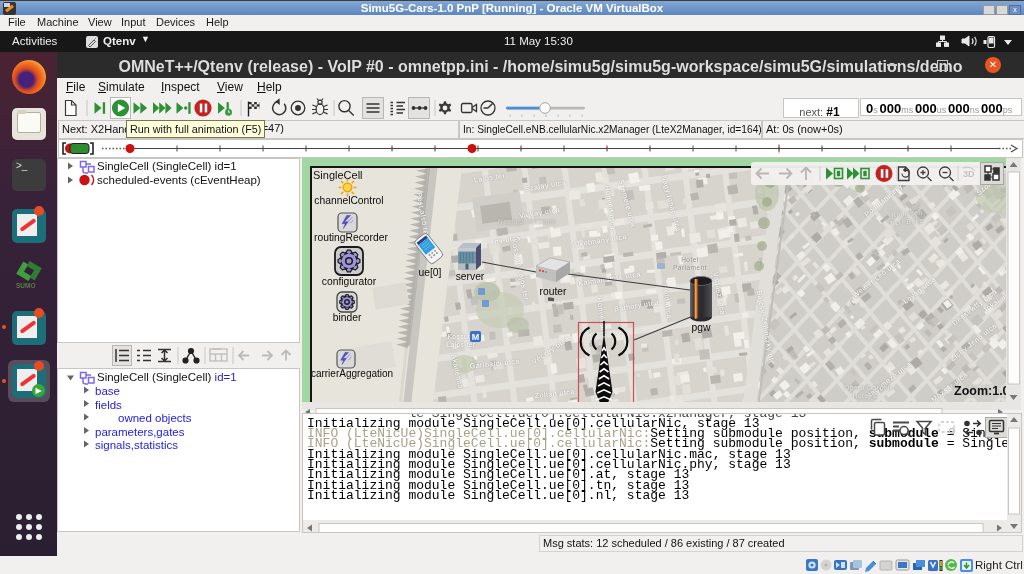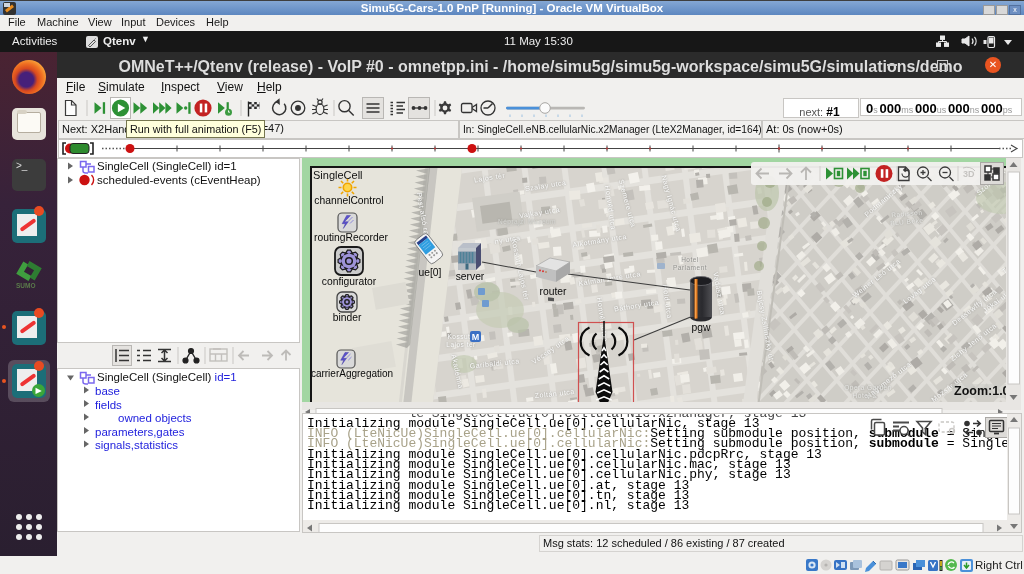--- a/index.html
+++ b/index.html
@@ -1285,21 +1285,20 @@
         <path d="M3.5 237 l4 5 4 -5 z" fill="#777"></path>
       </svg>
   </div>
 
   <div class="a" style="left:245px;top:361px;width:720px;height:120px;background:#fff;border:1px solid #c8c6c3;box-sizing:border-box;overflow:hidden;" id="log">
     <div class="a" style="left:4px;top:-5.5px;width:700px;height:111px;overflow:hidden;font-family:'Liberation Mono',monospace;font-size:13px;line-height:10.3px;color:#000;">
       <div class="nw" style="color:#444;">&nbsp;&nbsp;&nbsp;&nbsp;&nbsp;&nbsp;&nbsp;&nbsp;&nbsp;&nbsp;&nbsp;&nbsp;&nbsp;le SingleCell.ue[0].cellularNic.x2Manager, stage 13</div>
       <div class="nw">Initializing module SingleCell.ue[0].cellularNic, stage 13</div>
       <div class="nw"><span style="color:#a8a289;">INFO (LteNicUe)SingleCell.ue[0].cellularNic:</span>Setting submodule position, <b>submodule</b> = SingleCell.ue[0].cellularNic.channelModel</div>
       <div class="nw"><span style="color:#a8a289;">INFO (LteNicUe)SingleCell.ue[0].cellularNic:</span>Setting submodule position, <b>submodule</b> = SingleCell.ue[0].cellularNic.dlFbGen, <b>dimension</b> = y, <b>position</b> = 200.</div>
-      <div class="nw">Initializing module SingleCell.ue[0].cellularNic.pdcpRrc, stage 13</div>
       <div class="nw">Initializing module SingleCell.ue[0].cellularNic.mac, stage 13</div>
       <div class="nw">Initializing module SingleCell.ue[0].cellularNic.phy, stage 13</div>
       <div class="nw">Initializing module SingleCell.ue[0].at, stage 13</div>
       <div class="nw">Initializing module SingleCell.ue[0].tn, stage 13</div>
       <div class="nw">Initializing module SingleCell.ue[0].nl, stage 13</div>
     </div>
     <svg width="150" height="22" style="position:absolute;left:560px;top:3px;">
       <g stroke="#4a4a4a" stroke-width="1.5" fill="none">
         <path d="M8.5 12.5 v-8.5 a1.5 1.5 0 0 1 1.5 -1.5 h8.5"></path>
         <rect x="11.5" y="5.5" width="10" height="12.5" rx="1.5" fill="#fff"></rect>

